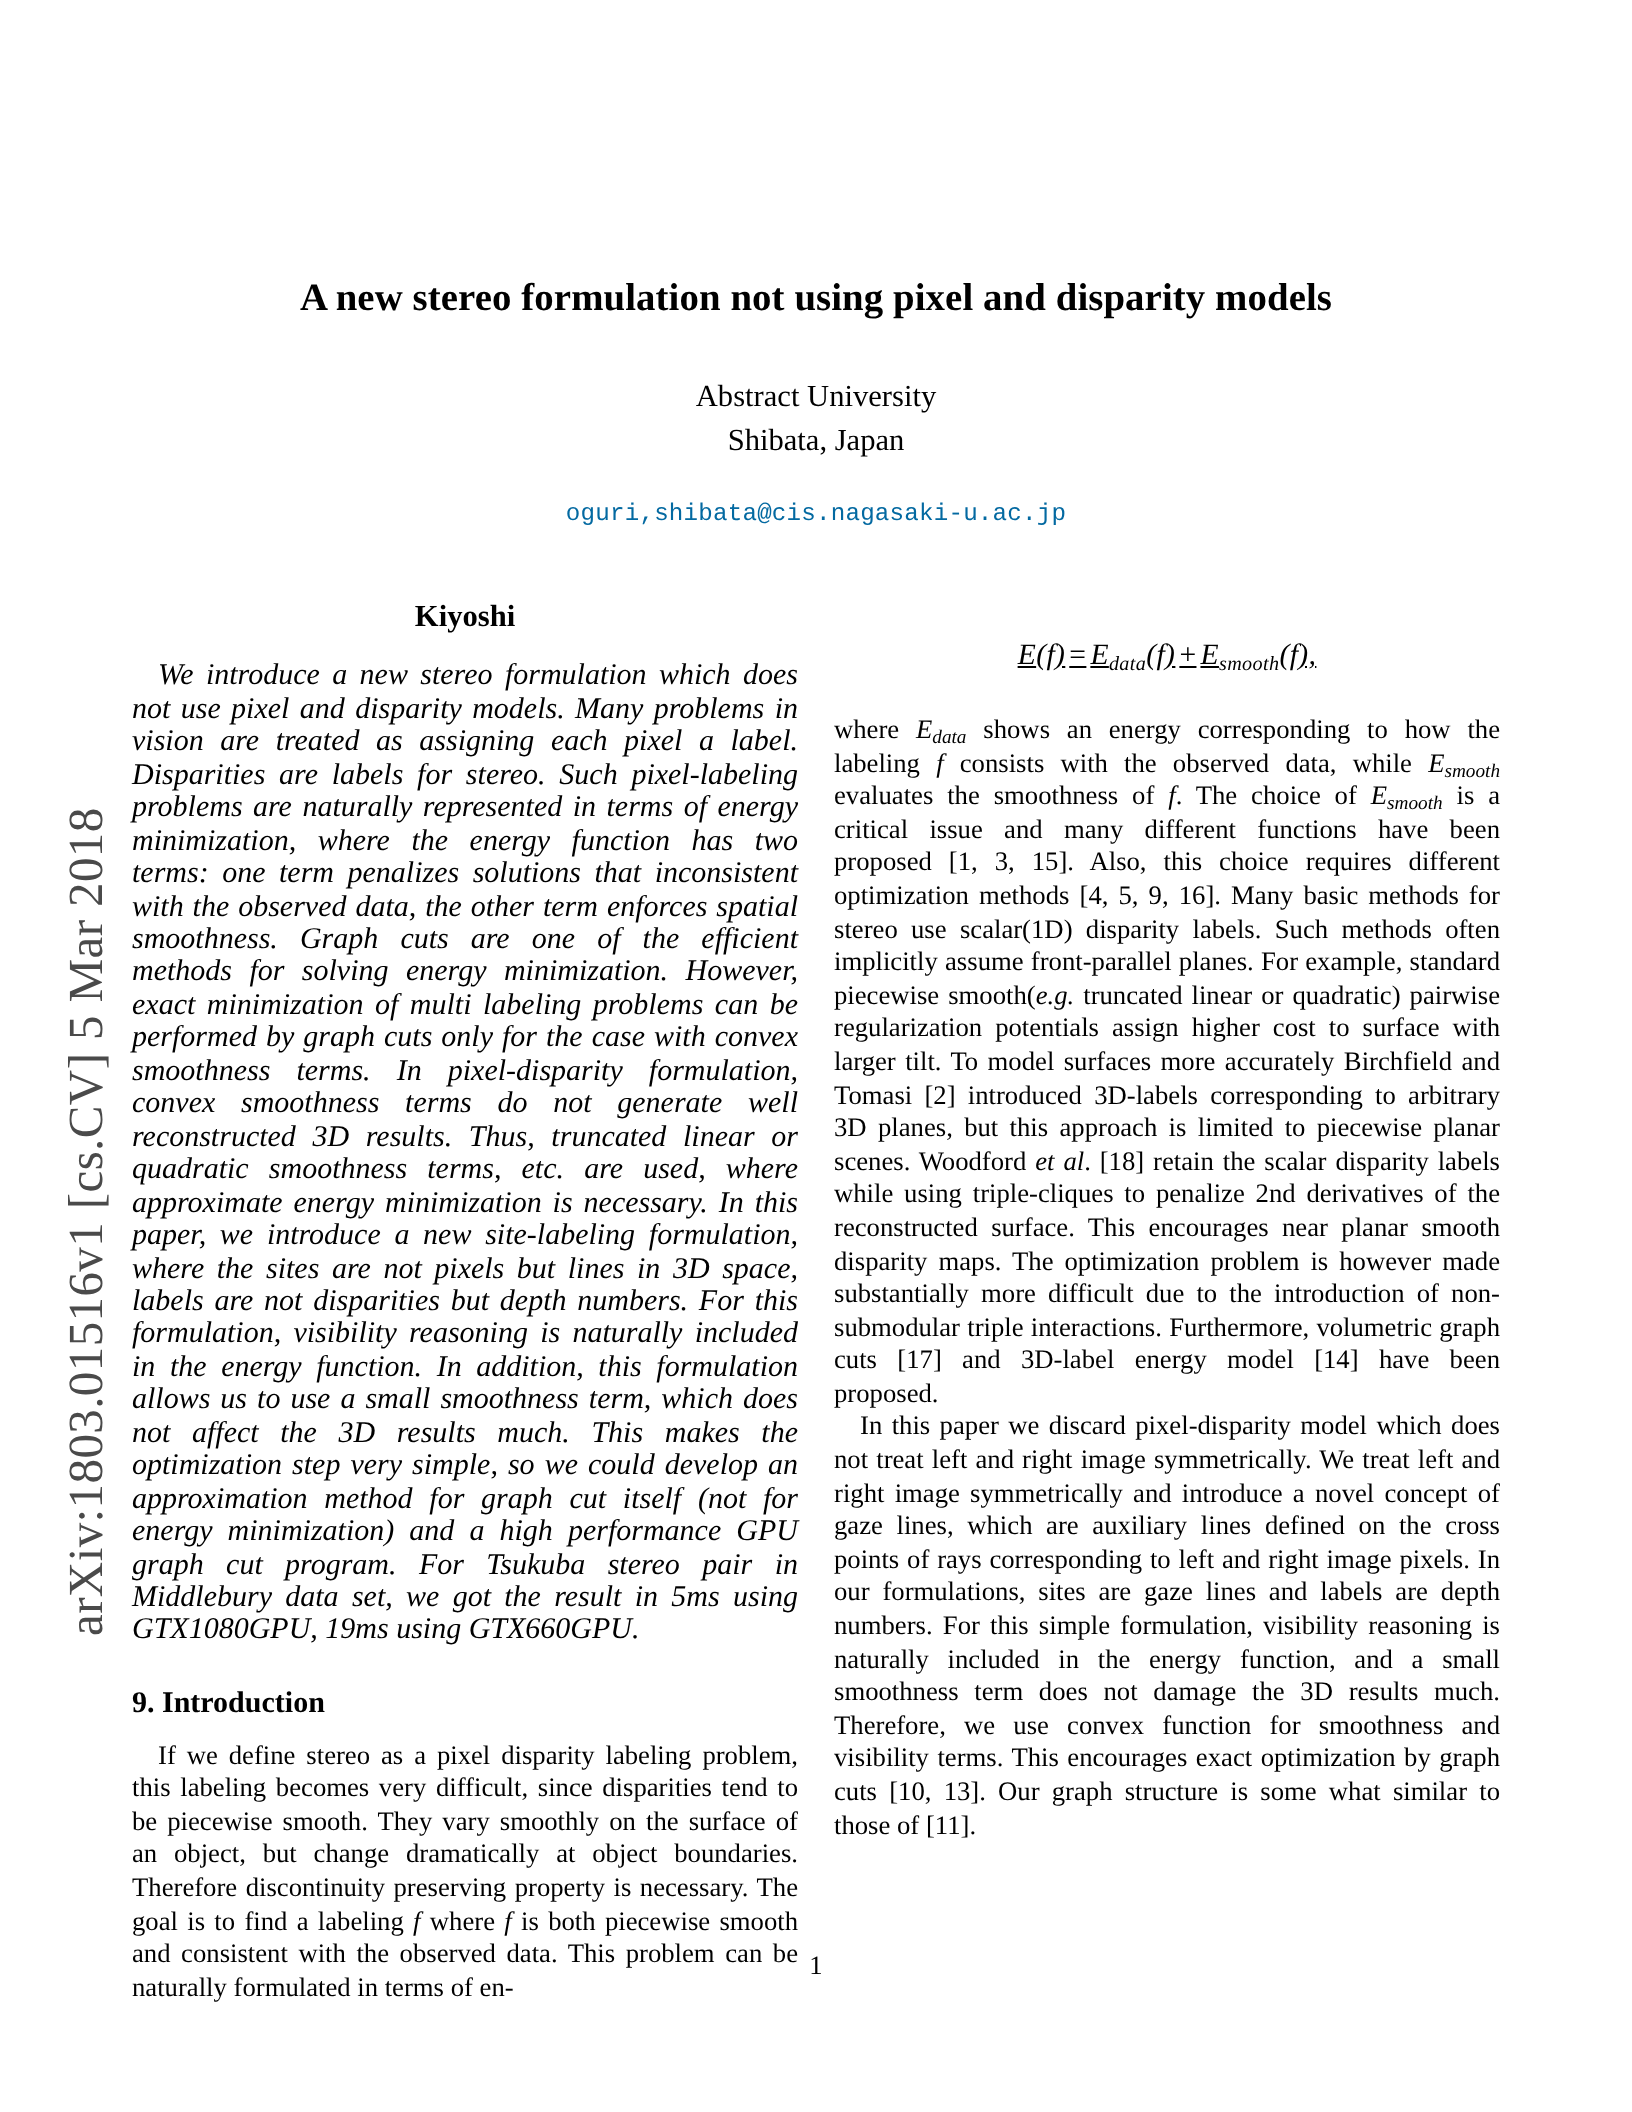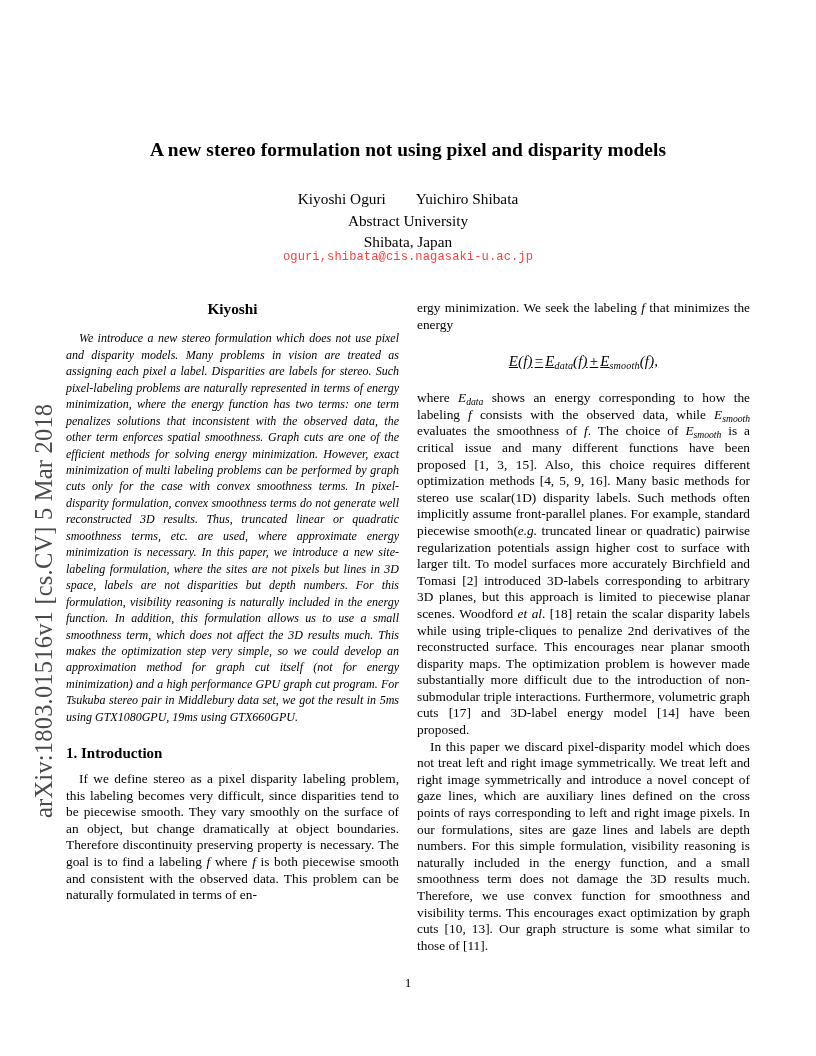--- a/index.html
+++ b/index.html
@@ -68,21 +68,21 @@
   #authors .namerow span + span { margin-left: 30px; }
 
   #email {
     position: absolute;
     left: 66px;
     top: 250px;
     width: 684px;
     text-align: center;
     font-family: "Liberation Mono", "DejaVu Sans Mono", monospace;
     font-size: 12.1px;
-    color: #ef4444;
+    color: #0369a1;
     letter-spacing: 0.1px;
   }
 
   
   .column {
     position: absolute;
     top: 300px;
     width: 333px;
   }
   #col-left  { left: 66px; }
@@ -99,21 +99,21 @@
   .sec-head {
     font-size: 15px;
     font-weight: bold;
     margin: 19px 0 8px 0;
     line-height: 1.25;
   }
 
   .abstract-body p {
     margin: 0;
     font-style: italic;
-    font-size: 12px;
+    font-size: 15px;
     line-height: 16.45px;
     text-align: justify;
     text-indent: 13px;
     hyphens: auto;
     -webkit-hyphens: auto;
   }
 
   .body-text {
     margin: 0;
     font-size: 13.35px;
@@ -169,46 +169,42 @@
 
 <div id="arxiv-stamp">
   <span>arXiv:1803.01516v1  [cs.CV]  5 Mar 2018</span>
 </div>
 
 <div id="page">
 
   <div id="title">A new stereo formulation not using pixel and disparity models</div>
 
   <div id="authors">
-    <div class="namerow">
-      <span>Kiyoshi Oguri</span><span>Yuichiro Shibata</span>
-    </div>
     <div>Abstract University</div>
     <div>Shibata, Japan</div>
   </div>
 
   <div id="email">oguri,shibata@cis.nagasaki-u.ac.jp</div>
 
   <div class="column" id="col-left">
 
     <div class="sec-head-centered">Kiyoshi</div>
 
     <div class="abstract-body">
       <p>We introduce a new stereo formulation which does not use pixel and disparity models. Many problems in vision are treated as assigning each pixel a label. Disparities are labels for stereo. Such pixel-labeling problems are naturally represented in terms of energy minimization, where the energy function has two terms: one term penalizes solutions that inconsistent with the observed data, the other term enforces spatial smoothness. Graph cuts are one of the efficient methods for solving energy minimization. However, exact minimization of multi labeling problems can be performed by graph cuts only for the case with convex smoothness terms. In pixel-disparity formulation, convex smoothness terms do not generate well reconstructed 3D results. Thus, truncated linear or quadratic smoothness terms, etc. are used, where approximate energy minimization is necessary. In this paper, we introduce a new site-labeling formulation, where the sites are not pixels but lines in 3D space, labels are not disparities but depth numbers. For this formulation, visibility reasoning is naturally included in the energy function. In addition, this formulation allows us to use a small smoothness term, which does not affect the 3D results much. This makes the optimization step very simple, so we could develop an approximation method for graph cut itself (not for energy minimization) and a high performance GPU graph cut program. For Tsukuba stereo pair in Middlebury data set, we got the result in 5ms using GTX1080GPU, 19ms using GTX660GPU.</p>
     </div>
 
-    <div class="sec-head">1. Introduction</div>
+    <div class="sec-head">9. Introduction</div>
 
     <p class="body-text first"><span>If we define stereo as a pixel disparity labeling problem, this labeling becomes very difficult, since disparities tend to be piecewise smooth. They vary smoothly on the surface of an object, but change dramatically at object boundaries. Therefore discontinuity preserving property is necessary. The goal is to find a labeling </span><span class="mi">f</span><span> where </span><span class="mi">f</span><span> is both piecewise smooth and consistent with the observed data. This problem can be naturally formulated in terms of en-</span></p>
 
   </div>
 
   <div class="column" id="col-right">
 
-    <p class="body-text cont"><span>ergy minimization. We seek the labeling </span><span class="mi">f</span><span> that minimizes the energy</span></p>
 
     <div class="display-eq"><span class="mi">E</span><span class="mi">(f)</span><span class="op">=</span><span class="mi">E</span><sub>data</sub><span class="mi">(f)</span><span class="op">+</span><span class="mi">E</span><sub>smooth</sub><span class="mi">(f),</span></div>
 
     <p class="body-text cont"><span>where </span><span class="math-inline"><span>E</span><sub>data</sub></span><span> shows an energy corresponding to how the labeling </span><span class="mi">f</span><span> consists with the observed data, while </span><span class="math-inline"><span>E</span><sub>smooth</sub></span><span> evaluates the smoothness of </span><span class="mi">f</span><span>. The choice of </span><span class="math-inline"><span>E</span><sub>smooth</sub></span><span> is a critical issue and many different functions have been proposed [1, 3, 15]. Also, this choice requires different optimization methods [4, 5, 9, 16]. Many basic methods for stereo use scalar(1D) disparity labels. Such methods often implicitly assume front-parallel planes. For example, standard piecewise smooth(</span><span class="it">e.g.</span><span> truncated linear or quadratic) pairwise regularization potentials assign higher cost to surface with larger tilt. To model surfaces more accurately Birchfield and Tomasi [2] introduced 3D-labels corresponding to arbitrary 3D planes, but this approach is limited to piecewise planar scenes. Woodford </span><span class="it">et al</span><span>. [18] retain the scalar disparity labels while using triple-cliques to penalize 2nd derivatives of the reconstructed surface. This encourages near planar smooth disparity maps. The optimization problem is however made substantially more difficult due to the introduction of non-submodular triple interactions. Furthermore, volumetric graph cuts [17] and 3D-label energy model [14] have been proposed.</span></p>
 
     <p class="body-text first gap-para">In this paper we discard pixel-disparity model which does not treat left and right image symmetrically. We treat left and right image symmetrically and introduce a novel concept of gaze lines, which are auxiliary lines defined on the cross points of rays corresponding to left and right image pixels. In our formulations, sites are gaze lines and labels are depth numbers. For this simple formulation, visibility reasoning is naturally included in the energy function, and a small smoothness term does not damage the 3D results much. Therefore, we use convex function for smoothness and visibility terms. This encourages exact optimization by graph cuts [10, 13]. Our graph structure is some what similar to those of [11].</p>
 
   </div>
 
   <div id="page-number">1</div>

